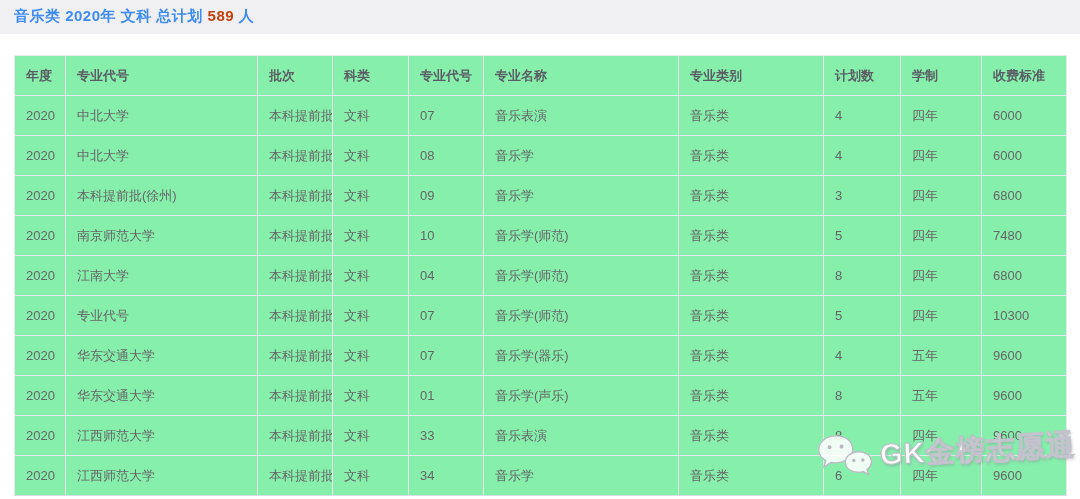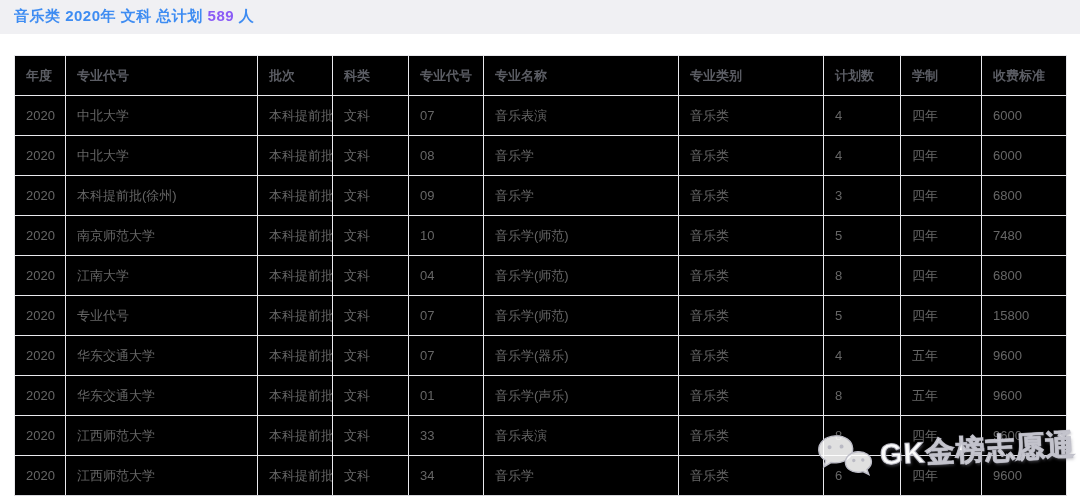--- a/index.html
+++ b/index.html
@@ -7,25 +7,25 @@
     font-family:"Liberation Sans","DejaVu Sans",sans-serif; }
   .title-band{
     position:absolute; left:0; top:0; width:1080px; height:34px;
     background:#f0f0f3;
   }
   .page-title{
     position:absolute; left:14px; top:0; height:34px; line-height:32px;
     font-size:15px; font-weight:700; color:#3e8cf2; letter-spacing:.5px;
     white-space:nowrap;
   }
-  .page-title .hl{ color:#8b5cf6; }
+  .page-title .hl{ color:#c2410c; }
   .table-wrap{ position:absolute; left:14px; top:55px; }
   table{
     border-collapse:collapse; table-layout:fixed; width:1052px;
-    font-size:13px; color:#666666; background:#000000;
+    font-size:13px; color:#666666; background:#86efac;
   }
   th,td{
     border:1px solid #e9e9ed; height:40px; padding:0 4px 0 11px;
     text-align:left; vertical-align:middle; overflow:hidden; white-space:nowrap;
   }
   th{ font-weight:700; color:#5b5d64; }
   tbody tr:last-child td{ border-bottom-color:#d9d9de; }
   .watermark{
     position:absolute; left:816px; top:422px; width:264px; height:60px;
     display:flex; align-items:center; z-index:5;
@@ -138,21 +138,21 @@
         <tr>
           <td>2020</td>
           <td>专业代号</td>
           <td>本科提前批</td>
           <td>文科</td>
           <td>07</td>
           <td>音乐学(师范)</td>
           <td>音乐类</td>
           <td>5</td>
           <td>四年</td>
-          <td>15800</td>
+          <td>10300</td>
         </tr>
         <tr>
           <td>2020</td>
           <td>华东交通大学</td>
           <td>本科提前批</td>
           <td>文科</td>
           <td>07</td>
           <td>音乐学(器乐)</td>
           <td>音乐类</td>
           <td>4</td>

